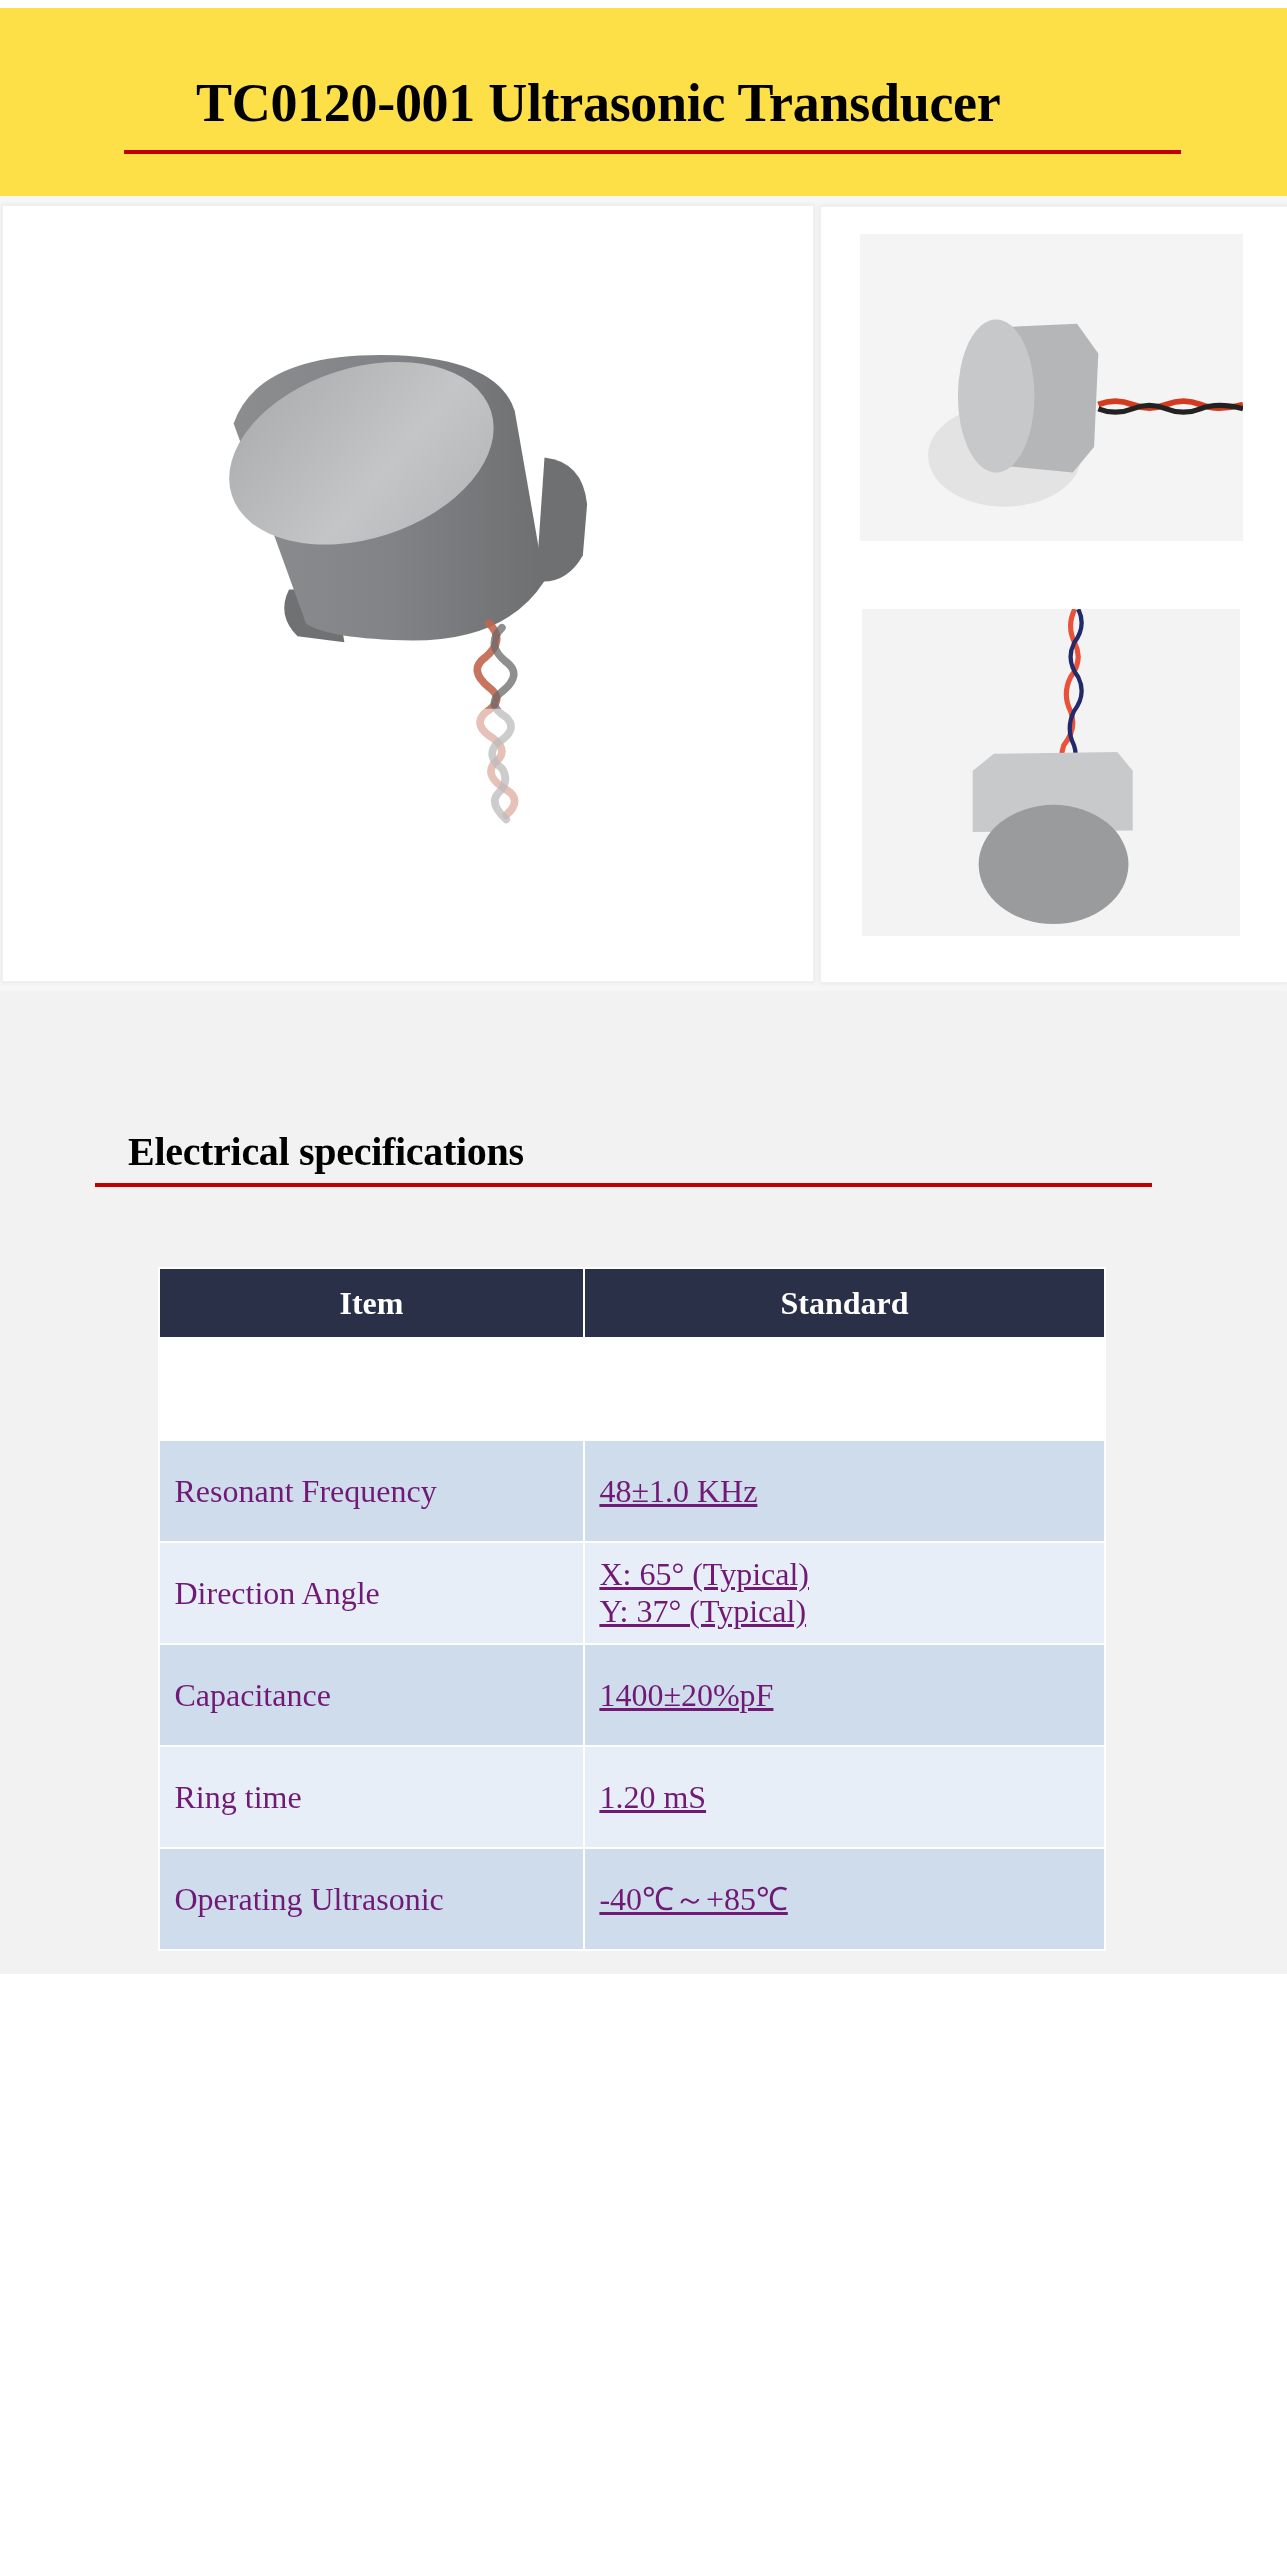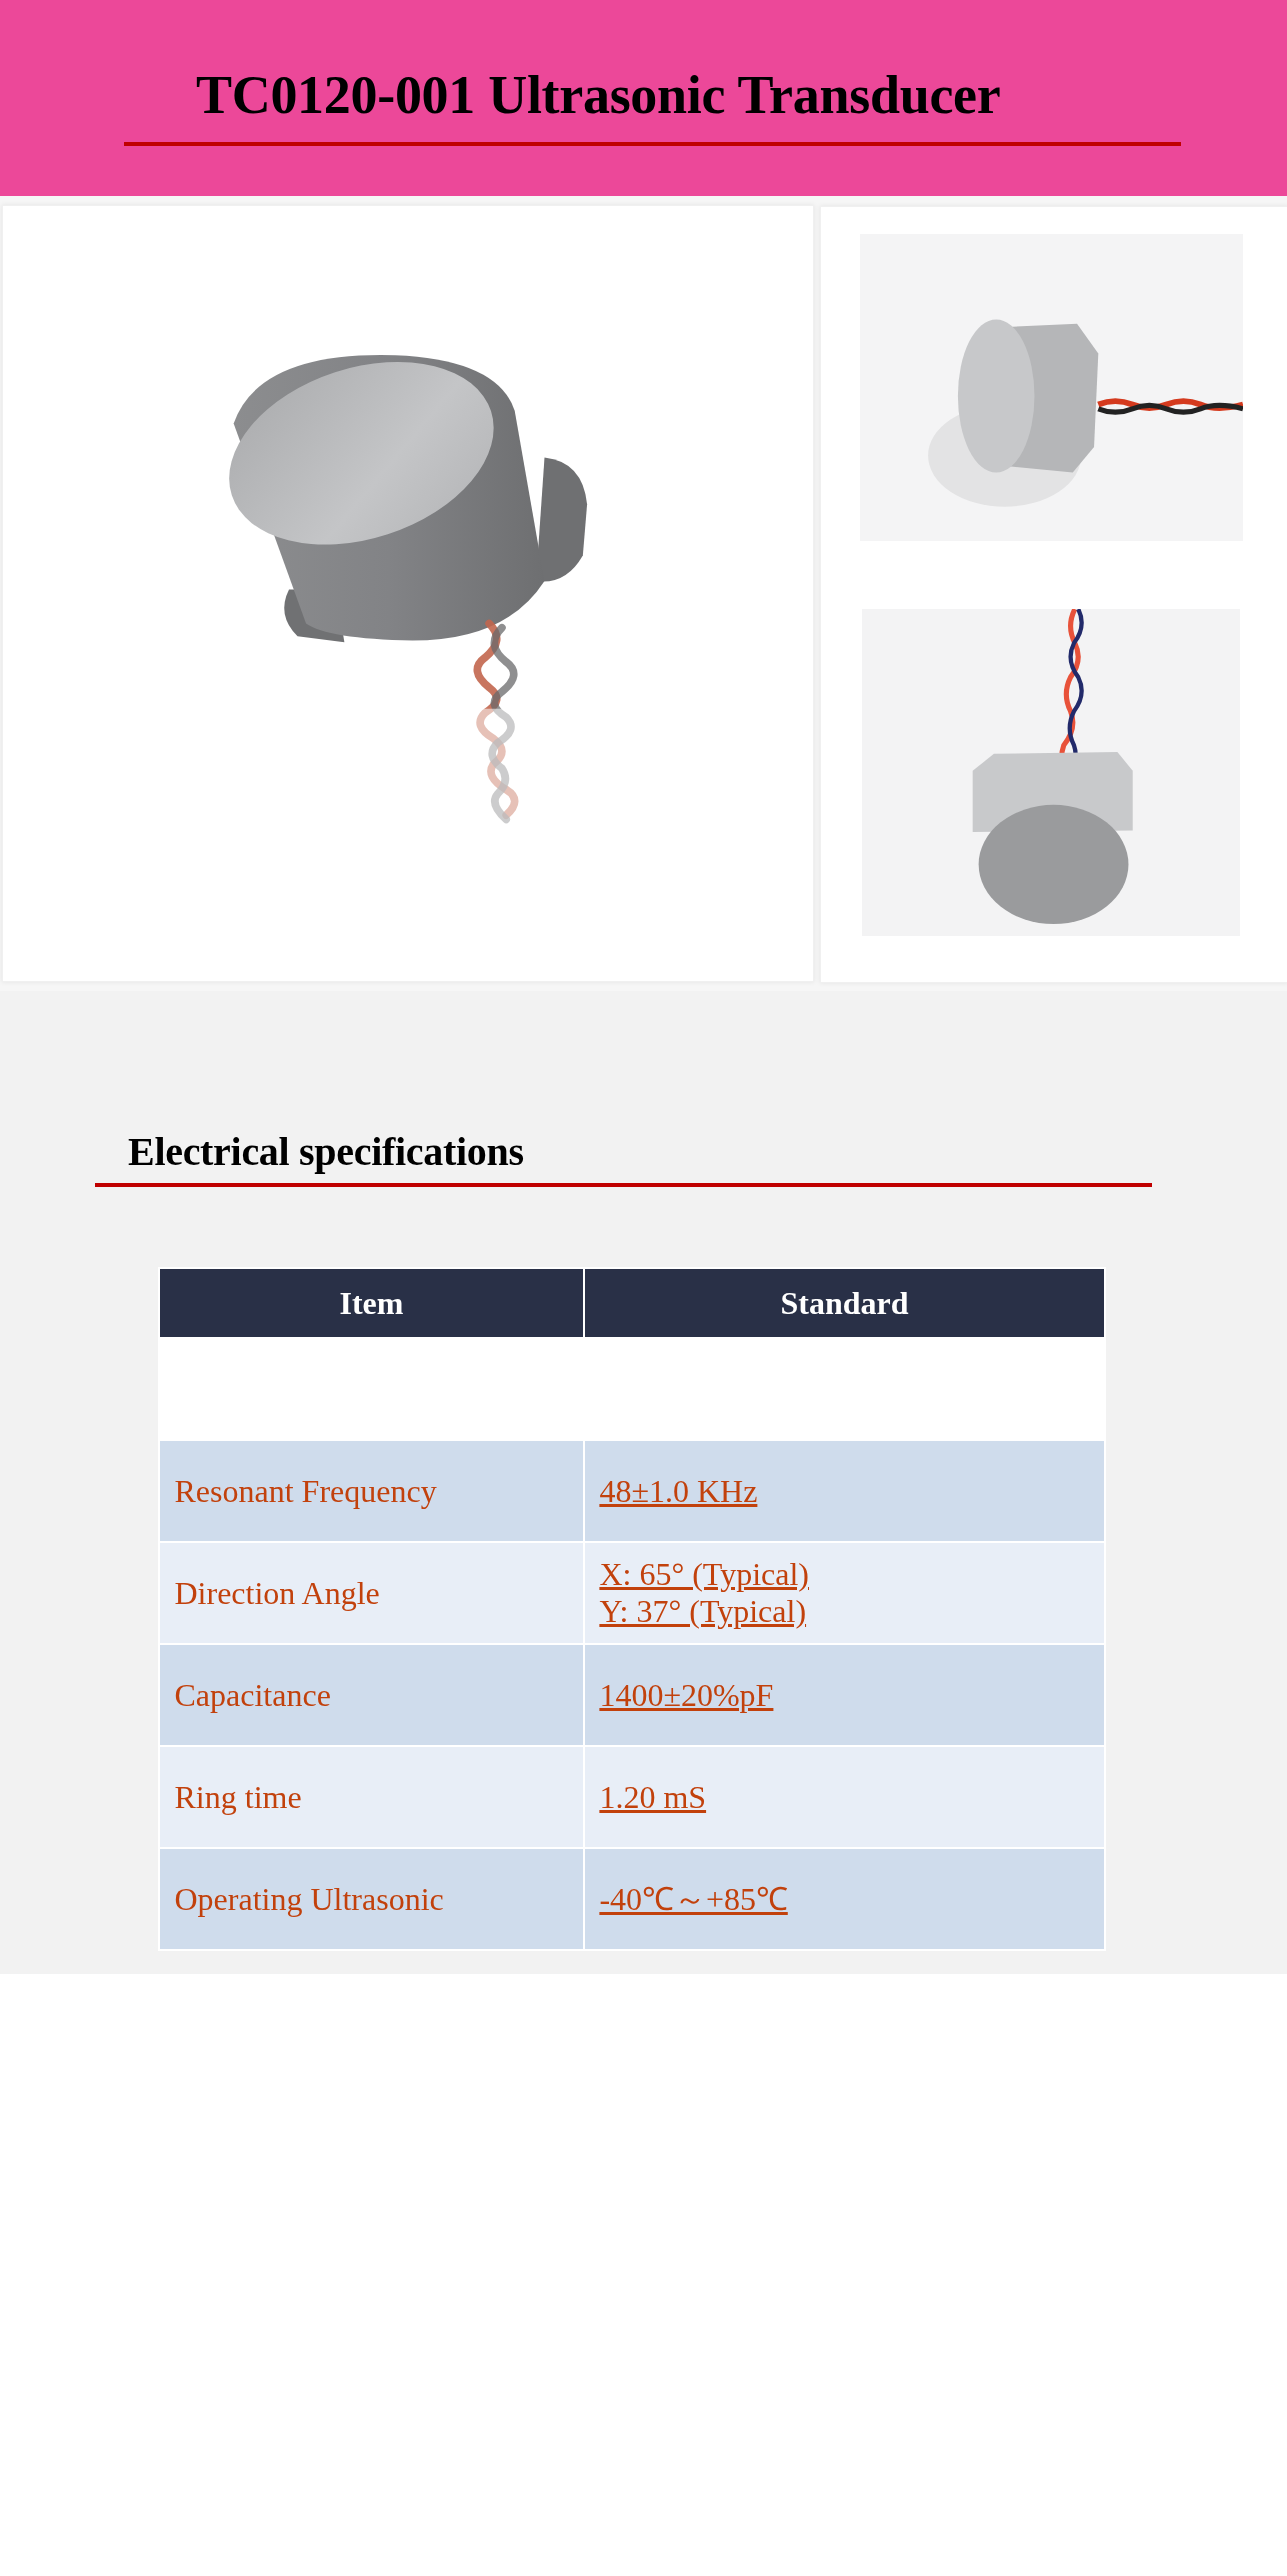--- a/index.html
+++ b/index.html
@@ -12,24 +12,24 @@
       height: 2576px;
       position: relative;
       overflow: hidden;
       font-family: "Liberation Serif", serif;
       color: #000;
     }
 
     
     .title-section {
       position: absolute;
-      left: 0; top: 0;
+      left: 0; top: 8px;
       width: 1288px;
       height: 196px;
-      background: #ec4899;
+      background: #fde047;
     }
     .page-title {
       position: absolute;
       left: 196px;
       top: 61px;
       margin: 0;
       font-size: 54px;
       font-weight: bold;
       line-height: 68px;
       white-space: nowrap;
@@ -158,21 +158,21 @@
       height: 1.7px;
       padding: 0;
       background: #ffffff;
     }
     .spec-table td {
       font-size: 32px;
       line-height: 37px;
       vertical-align: middle;
       padding: 0 0 0 14.5px;
       height: 100px;
-      color: #c2410c;
+      color: #701a75;
     }
     .row-dark td { background: #cfdcec; }
     .row-light td { background: #e8eef7; }
     .val-line { display: block; text-decoration: underline; }
 
     
     .bottom-blank {
       position: absolute;
       left: 0;
       top: 1974px;

